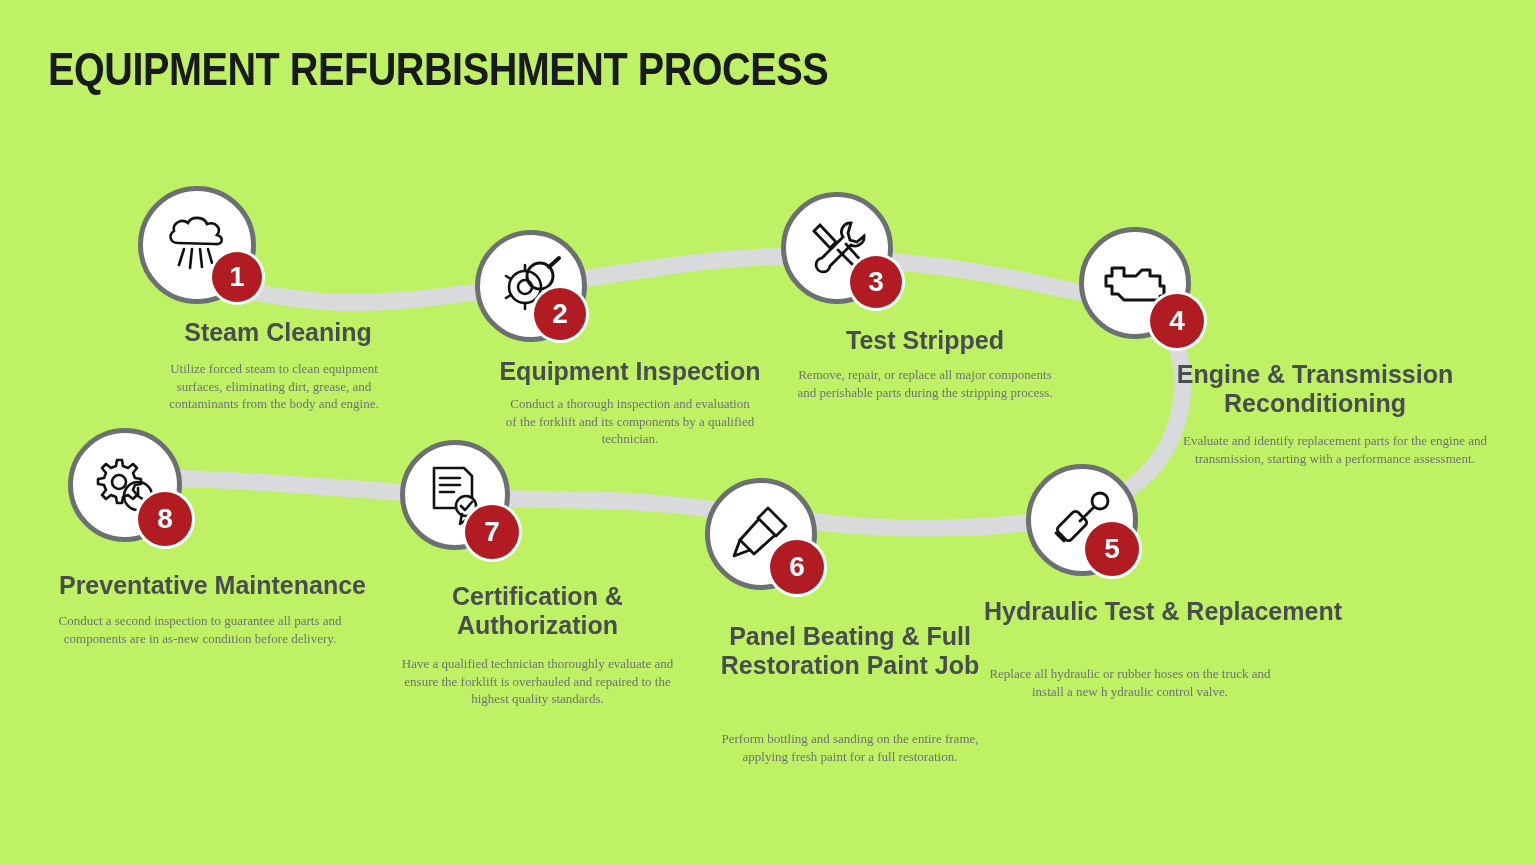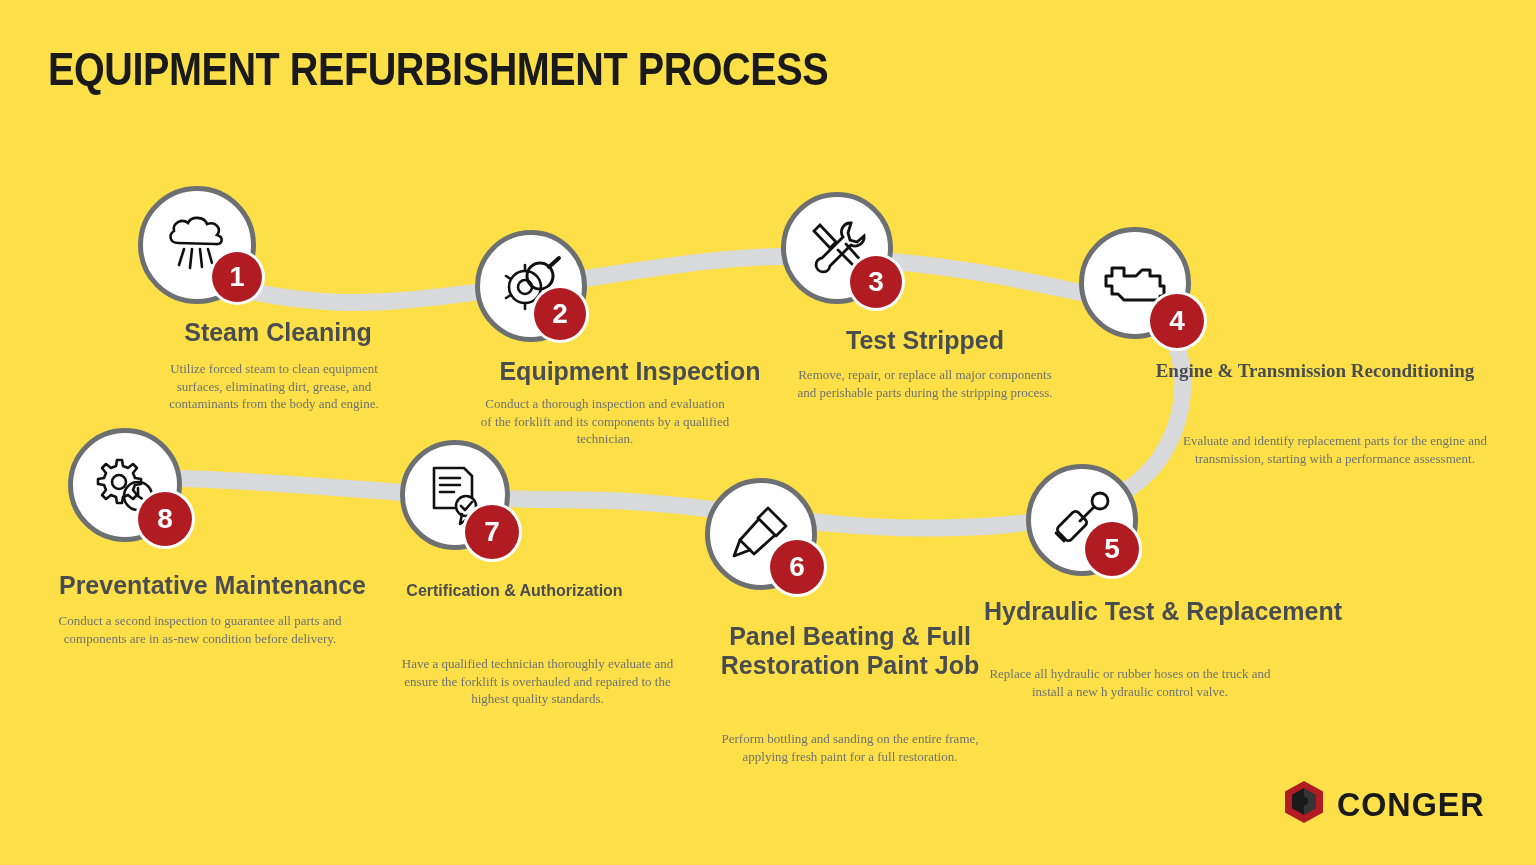--- a/index.html
+++ b/index.html
@@ -7,21 +7,21 @@
     width: 1536px;
     height: 865px;
     background: #ffffff;
     font-family: "Liberation Sans", sans-serif;
     overflow: hidden;
   }
   #stage {
     position: relative;
     width: 1536px;
     height: 865px;
-    background: #fde047;
+    background: #bef264;
   }
   
   #page-title {
     position: absolute;
     left: 48px;
     top: 42px;
     font-size: 46px;
     font-weight: 700;
     letter-spacing: -0.5px;
     color: #1a1a1a;
@@ -146,21 +146,21 @@
             <circle cx="40" cy="21" r="13" stroke-width="3"></circle>
             <path d="M49 12 L59 3" stroke-width="4"></path>
           </g>
         </svg>
       </span>
     </div>
     <div class="badge" style="left:534px; top:288px; width:52px; height:52px; font-size:28px;">
       <span>2</span>
     </div>
     <div class="step-title" style="left:430px; top:357px; width:400px; font-size:25px;">Equipment Inspection</div>
-    <div class="step-desc" style="left:480px; top:395px; width:250px;">Conduct a thorough inspection and evaluation of the forklift and its components by a qualified technician.</div>
+    <div class="step-desc" style="left:505px; top:395px; width:250px;">Conduct a thorough inspection and evaluation of the forklift and its components by a qualified technician.</div>
   </div>
 
   <div class="step">
     <div class="circle" style="left:781px; top:192px; width:112px; height:112px;">
       <span>
         <svg width="62" height="62" viewBox="0 0 62 62">
           <g fill="none" stroke="#111" stroke-width="2.8" stroke-linecap="round">
             <path d="M45 6 a9 9 0 0 0 -8 14 L16 41 a7 7 0 1 0 8 8 L45 28 a9 9 0 0 0 13 -9 l-7 6 -7 -2 -2 -7 z"></path>
             <path d="M14 8 L8 14 l16 17 6 -6 z"></path>
             <path d="M32 33 L52 53 a5 5 0 0 0 6 -6 L40 27"></path>
@@ -181,21 +181,21 @@
         <svg width="66" height="54" viewBox="0 0 66 54">
           <g fill="none" stroke="#111" stroke-width="3" stroke-linejoin="round" stroke-linecap="round">
             <path d="M10 20 L10 12 L22 12 L22 20 L34 20 L40 14 L48 14 L48 20 L58 20 L58 30 L62 30 L62 40 L58 40 L58 44 L22 44 L16 38 L10 38 L10 30 L4 30 L4 20 Z"></path>
           </g>
         </svg>
       </span>
     </div>
     <div class="badge" style="left:1150px; top:294px; width:54px; height:54px; font-size:28px;">
       <span>4</span>
     </div>
-    <div class="step-title" style="left:1130px; top:360px; width:370px; font-size:19px;font-family:Liberation Serif, serif;">Engine &amp; Transmission Reconditioning</div>
+    <div class="step-title" style="left:1130px; top:360px; width:370px; font-size:25px;">Engine &amp; Transmission Reconditioning</div>
     <div class="step-desc" style="left:1180px; top:432px; width:310px;">Evaluate and identify replacement parts for the engine and transmission, starting with a performance assessment.</div>
   </div>
 
   <div class="step">
     <div class="circle" style="left:1026px; top:464px; width:112px; height:112px;">
       <span>
         <svg width="64" height="58" viewBox="0 0 64 58">
           <g fill="none" stroke="#111" stroke-width="2.8" stroke-linejoin="round" stroke-linecap="round">
             <circle cx="50" cy="10" r="8"></circle>
             <path d="M44 16 L30 30"></path>
@@ -241,21 +241,21 @@
             <circle cx="40" cy="42" r="10" fill="#fff"></circle>
             <path d="M35 42 l4 4 7 -8"></path>
             <path d="M36 50 l-2 10 6 -4 6 4 -2 -10"></path>
           </g>
         </svg>
       </span>
     </div>
     <div class="badge" style="left:465px; top:505px; width:54px; height:54px; font-size:28px;">
       <span>7</span>
     </div>
-    <div class="step-title" style="left:377px; top:582px; width:275px; font-size:16px;">Certification &amp; Authorization</div>
+    <div class="step-title" style="left:400px; top:582px; width:275px; font-size:25px;">Certification &amp; Authorization</div>
     <div class="step-desc" style="left:390px; top:655px; width:295px;">Have a qualified technician thoroughly evaluate and ensure the forklift is overhauled and repaired to the highest quality standards.</div>
   </div>
 
   <div class="step">
     <div class="circle" style="left:68px; top:428px; width:114px; height:114px;">
       <span>
         <svg width="64" height="62" viewBox="0 0 64 62">
           <g fill="none" stroke="#111" stroke-width="2.6" stroke-linecap="round" stroke-linejoin="round">
             <path d="M24 6 l5 0 1 6 5 2 5 -4 4 4 -4 5 2 5 6 1 0 5 -6 1 -2 5 4 5 -4 4 -5 -4 -5 2 -1 6 -5 0 -1 -6 -5 -2 -5 4 -4 -4 4 -5 -2 -5 -6 -1 0 -5 6 -1 2 -5 -4 -5 4 -4 5 4 5 -2 z"></path>
             <circle cx="26" cy="28" r="7"></circle>
@@ -265,24 +265,14 @@
         </svg>
       </span>
     </div>
     <div class="badge" style="left:138px; top:492px; width:54px; height:54px; font-size:28px;">
       <span>8</span>
     </div>
     <div class="step-title" style="left:20px; top:571px; width:385px; font-size:25px;">Preventative Maintenance</div>
     <div class="step-desc" style="left:50px; top:612px; width:300px;">Conduct a second inspection to guarantee all parts and components are in as-new condition before delivery.</div>
   </div>
 
-  <div id="logo">
-    <span>
-      <svg width="46" height="46" viewBox="0 0 46 46">
-        <polygon points="23,2 42,12.5 42,33.5 23,44 4,33.5 4,12.5" fill="#b01c22"></polygon>
-        <polygon points="23,9 35,15.8 35,29.2 23,36 11,29.2 11,15.8" fill="#1a1a1a"></polygon>
-        <path d="M23,9 L35,15.8 L35,29.2 L23,36 L23,27 L27,24.5 L27,19.5 L23,17 Z" fill="#ffffff" opacity="0.12"></path>
-      </svg>
-    </span>
-    <span id="logo-text">CONGER</span>
-  </div>
 
 </div>
 
 </body></html>

